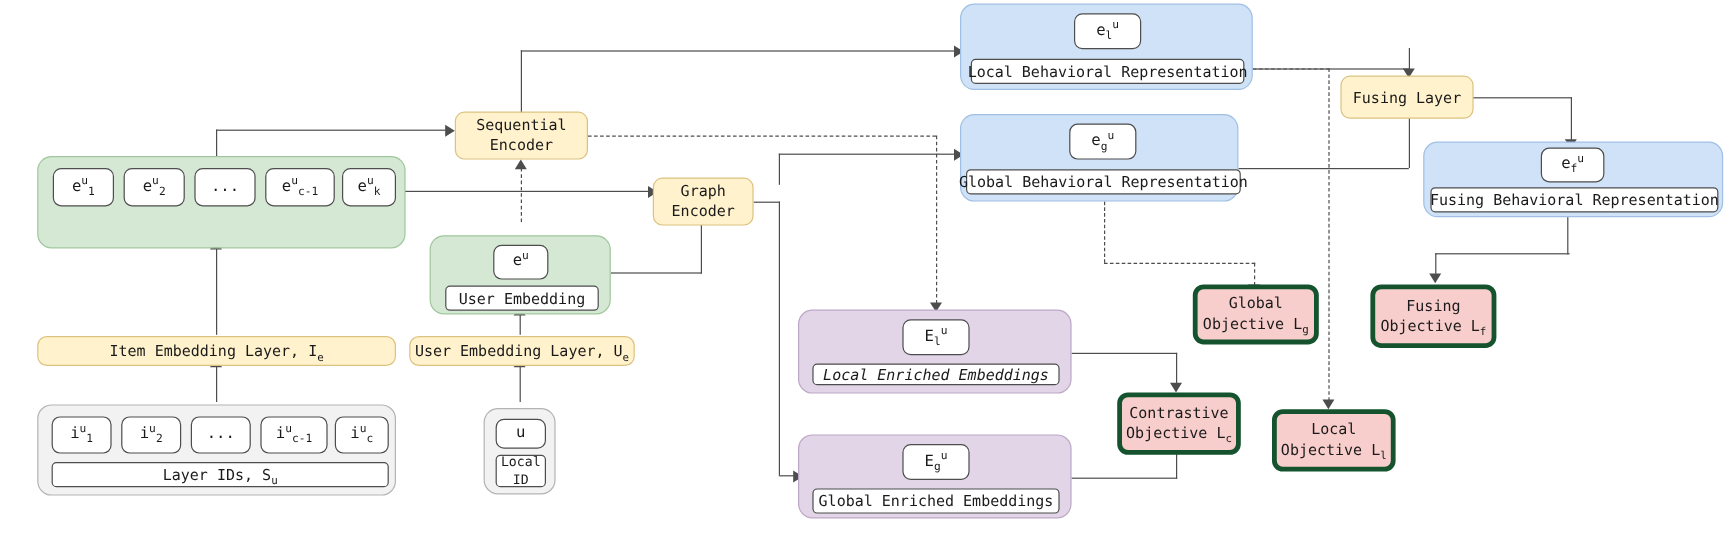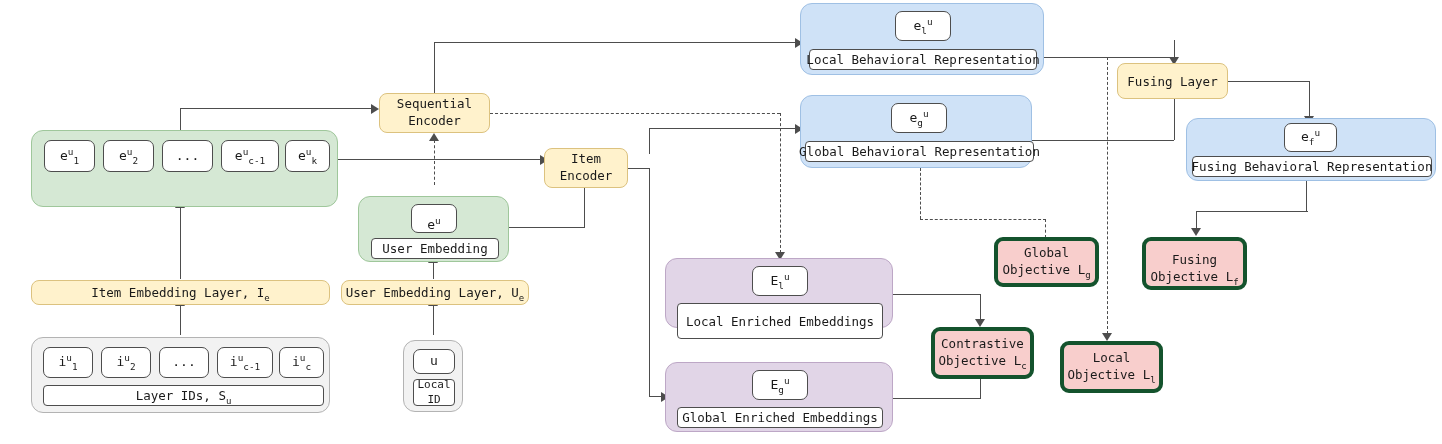--- a/index.html
+++ b/index.html
@@ -176,35 +176,35 @@
     </div>
     <div class="chip" style="left:189px;top:9px;width:58px;height:32px;">
       <span><span>e</span><sup>u</sup><sub>c-1</sub></span>
     </div>
     <div class="chip" style="left:253px;top:9px;width:45px;height:32px;">
       <span><span>e</span><sup>u</sup><sub>k</sub></span>
     </div>
   </div>
 
   <div class="node group g-green" style="left:358px;top:196px;width:151px;height:66px;">
-    <div class="chip" style="left:52px;top:7px;width:46px;height:29px;align-items:flex-end;">
+    <div class="chip" style="left:52px;top:7px;width:46px;height:29px;">
       <span><span>e</span><sup>u</sup></span>
     </div>
     <div class="label-bar" style="left:12px;top:41px;width:128px;height:21px;">
       <span>User Embedding</span>
     </div>
   </div>
 
   <div class="node n-yellow two-line" style="left:379px;top:93px;width:111px;height:40px;">
     <span>Sequential</span>
     <span>Encoder</span>
   </div>
 
   <div class="node n-yellow two-line" style="left:544px;top:148px;width:84px;height:40px;">
-    <span>Item</span>
+    <span>Graph</span>
     <span>Encoder</span>
   </div>
 
   <div class="node group g-blue" style="left:800px;top:3px;width:244px;height:72px;">
     <div class="chip" style="left:94px;top:7px;width:56px;height:30px;">
       <span><span>e</span><sub>l</sub><sup>u</sup></span>
     </div>
     <div class="label-bar" style="left:8px;top:45px;width:228px;height:21px;">
       <span>Local Behavioral Representation</span>
     </div>
@@ -229,40 +229,40 @@
     </div>
     <div class="label-bar" style="left:5px;top:37px;width:240px;height:21px;">
       <span>Fusing Behavioral Representation</span>
     </div>
   </div>
 
   <div class="node group g-purple" style="left:665px;top:258px;width:228px;height:70px;">
     <div class="chip" style="left:86px;top:7px;width:56px;height:30px;">
       <span><span>E</span><sub>l</sub><sup>u</sup></span>
     </div>
-    <div class="label-bar" style="left:11px;top:44px;width:206px;height:36px;">
+    <div class="label-bar" style="left:11px;top:44px;width:206px;height:18px;font-style:italic;">
       <span>Local Enriched Embeddings</span>
     </div>
   </div>
 
   <div class="node group g-purple" style="left:665px;top:362px;width:228px;height:70px;">
     <div class="chip" style="left:86px;top:7px;width:56px;height:30px;">
       <span><span>E</span><sub>g</sub><sup>u</sup></span>
     </div>
     <div class="label-bar" style="left:11px;top:44px;width:206px;height:21px;">
       <span>Global Enriched Embeddings</span>
     </div>
   </div>
 
   <div class="node n-red two-line" style="left:994px;top:237px;width:105px;height:50px;">
     <span>Global</span>
     <span><span>Objective L</span><sub>g</sub></span>
   </div>
 
-  <div class="node n-red two-line" style="left:1142px;top:237px;width:105px;height:53px;justify-content:flex-end;">
+  <div class="node n-red two-line" style="left:1142px;top:237px;width:105px;height:53px;">
     <span>Fusing</span>
     <span><span>Objective L</span><sub>f</sub></span>
   </div>
 
   <div class="node n-red two-line" style="left:931px;top:327px;width:103px;height:52px;">
     <span>Contrastive</span>
     <span><span>Objective L</span><sub>c</sub></span>
   </div>
 
   <div class="node n-red two-line" style="left:1060px;top:341px;width:103px;height:52px;">

